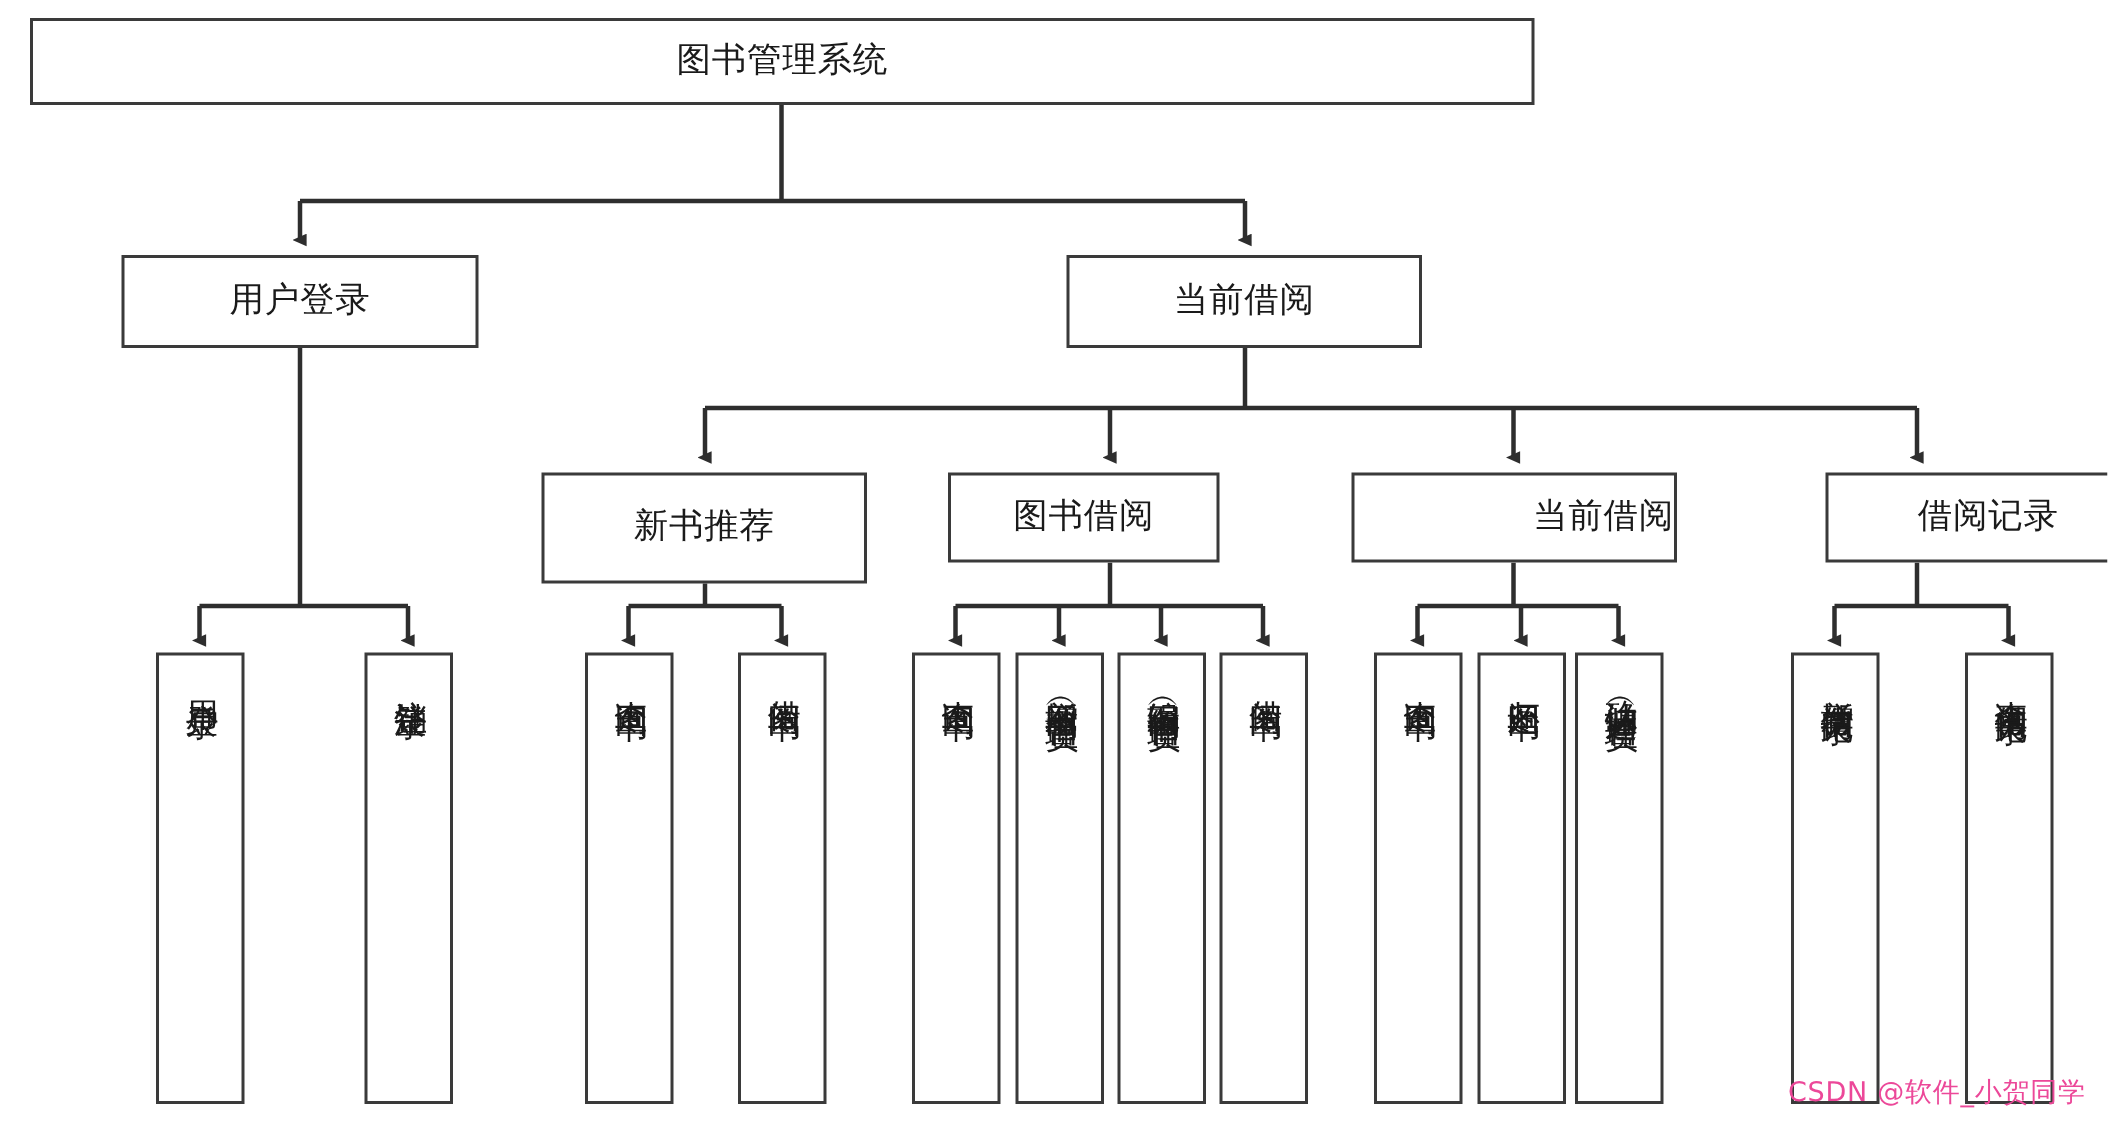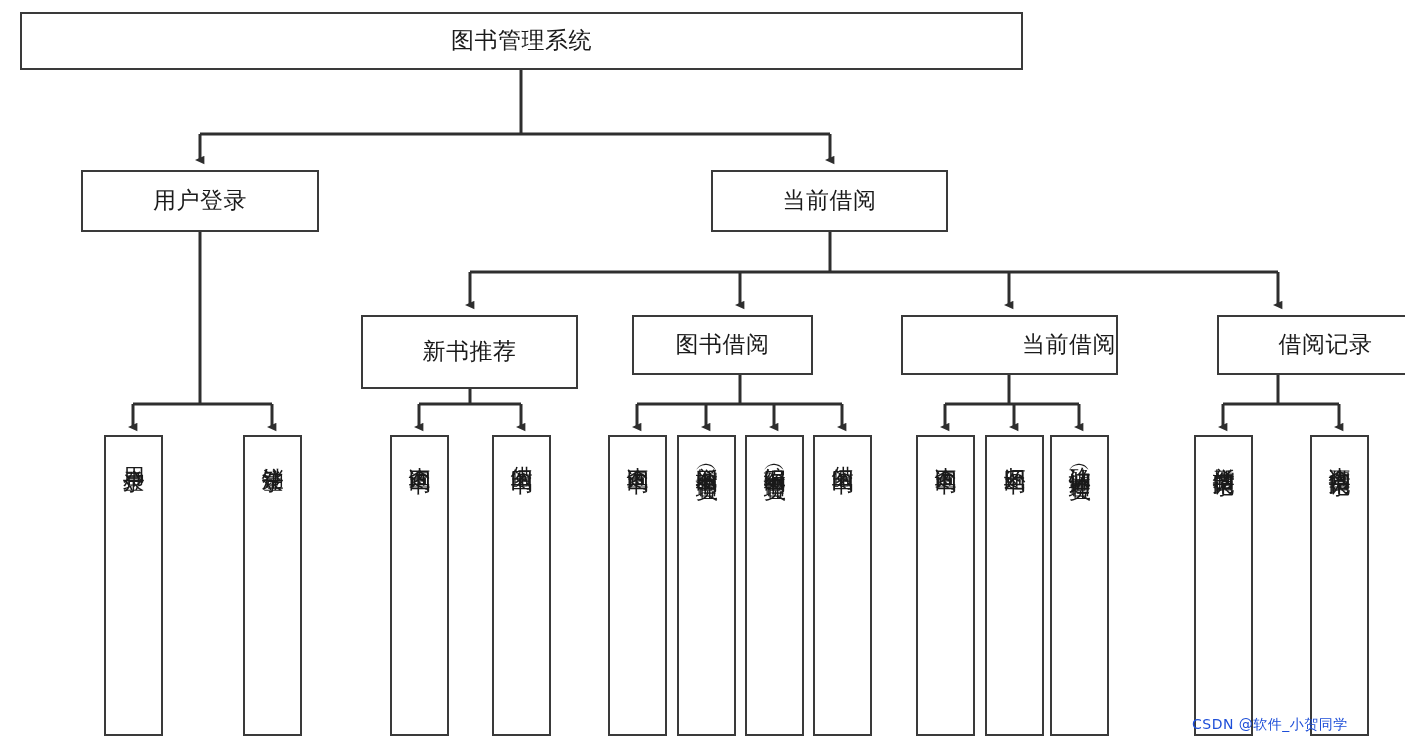--- a/index.html
+++ b/index.html
@@ -57,22 +57,22 @@
   .node.vert .label {
     writing-mode: vertical-rl;
     text-orientation: upright;
     font-size: 22px;
     line-height: 1.12;
     letter-spacing: 2px;
     white-space: nowrap;
   }
   .watermark {
     position: absolute;
-    font-size: 14px;
-    color: #1d4ed8;
+    font-size: 18px;
+    color: #ec4899;
     white-space: nowrap;
     letter-spacing: 0.5px;
   }
 </style>
 </head>
 <body>
 
 <div id="canvas">
 
   <svg class="wires" viewBox="0 0 1405 747" xmlns="http://www.w3.org/2000/svg">

